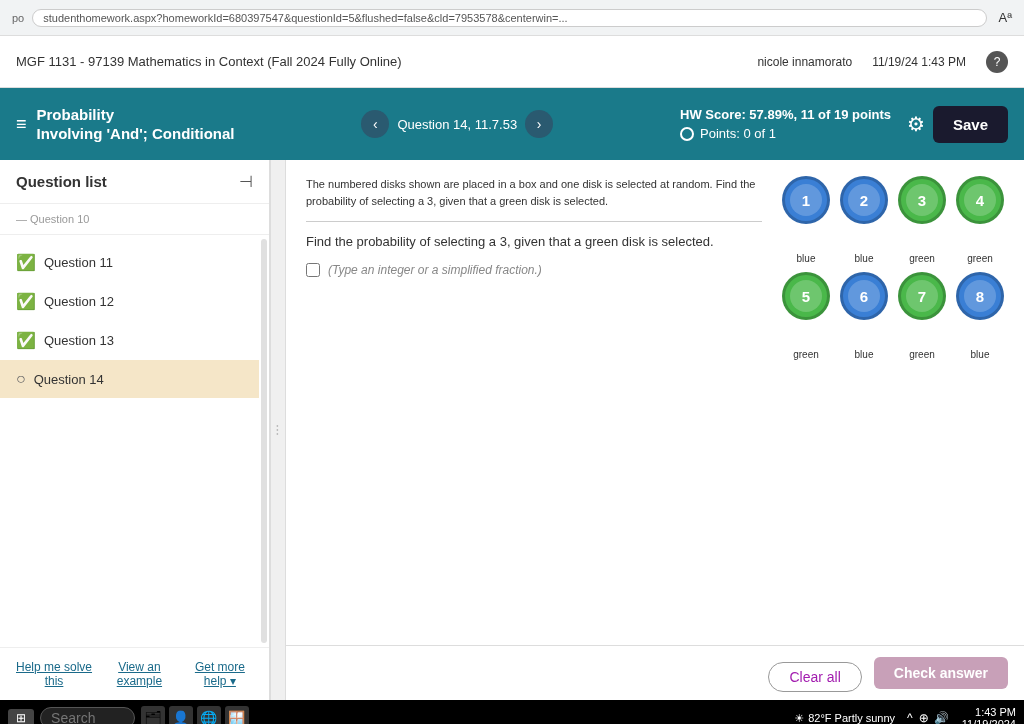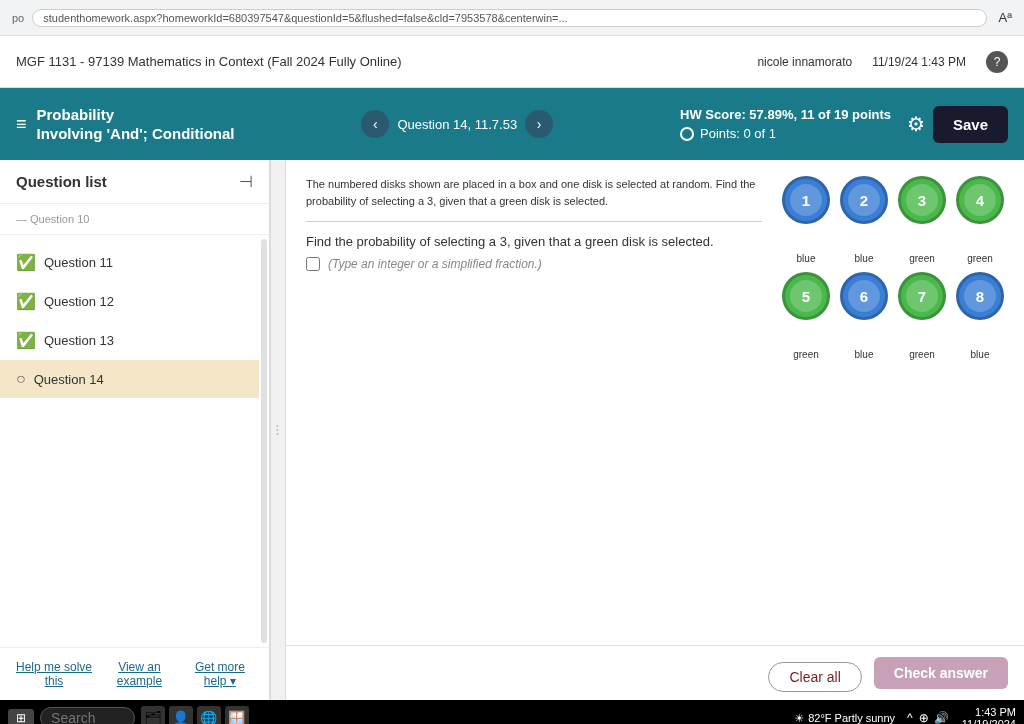--- a/index.html
+++ b/index.html
@@ -241,21 +241,21 @@
 
     .divider {
       border: none;
       border-top: 1px solid #ccc;
       margin: 12px 0;
     }
 
     .find-probability {
       font-size: 13px;
       color: #333;
-      margin-bottom: 8px;
+      margin-bottom: 14px;
     }
 
     .answer-row {
       display: flex;
       align-items: center;
       gap: 8px;
       margin-top: 6px;
     }
 
     .answer-checkbox {
@@ -335,21 +335,21 @@
       gap: 12px;
       background: white;
     }
 
     .clear-btn {
       background: white;
       border: 1px solid #999;
       border-radius: 20px;
       padding: 6px 20px;
       font-size: 14px;
-      color: #7f1d1d;
+      color: #a21caf;
       cursor: pointer;
       margin-top: 8px;
     }
 
     .check-answer-btn {
       background: #c8a0b8;
       border: none;
       border-radius: 6px;
       padding: 8px 20px;
       font-size: 14px;

